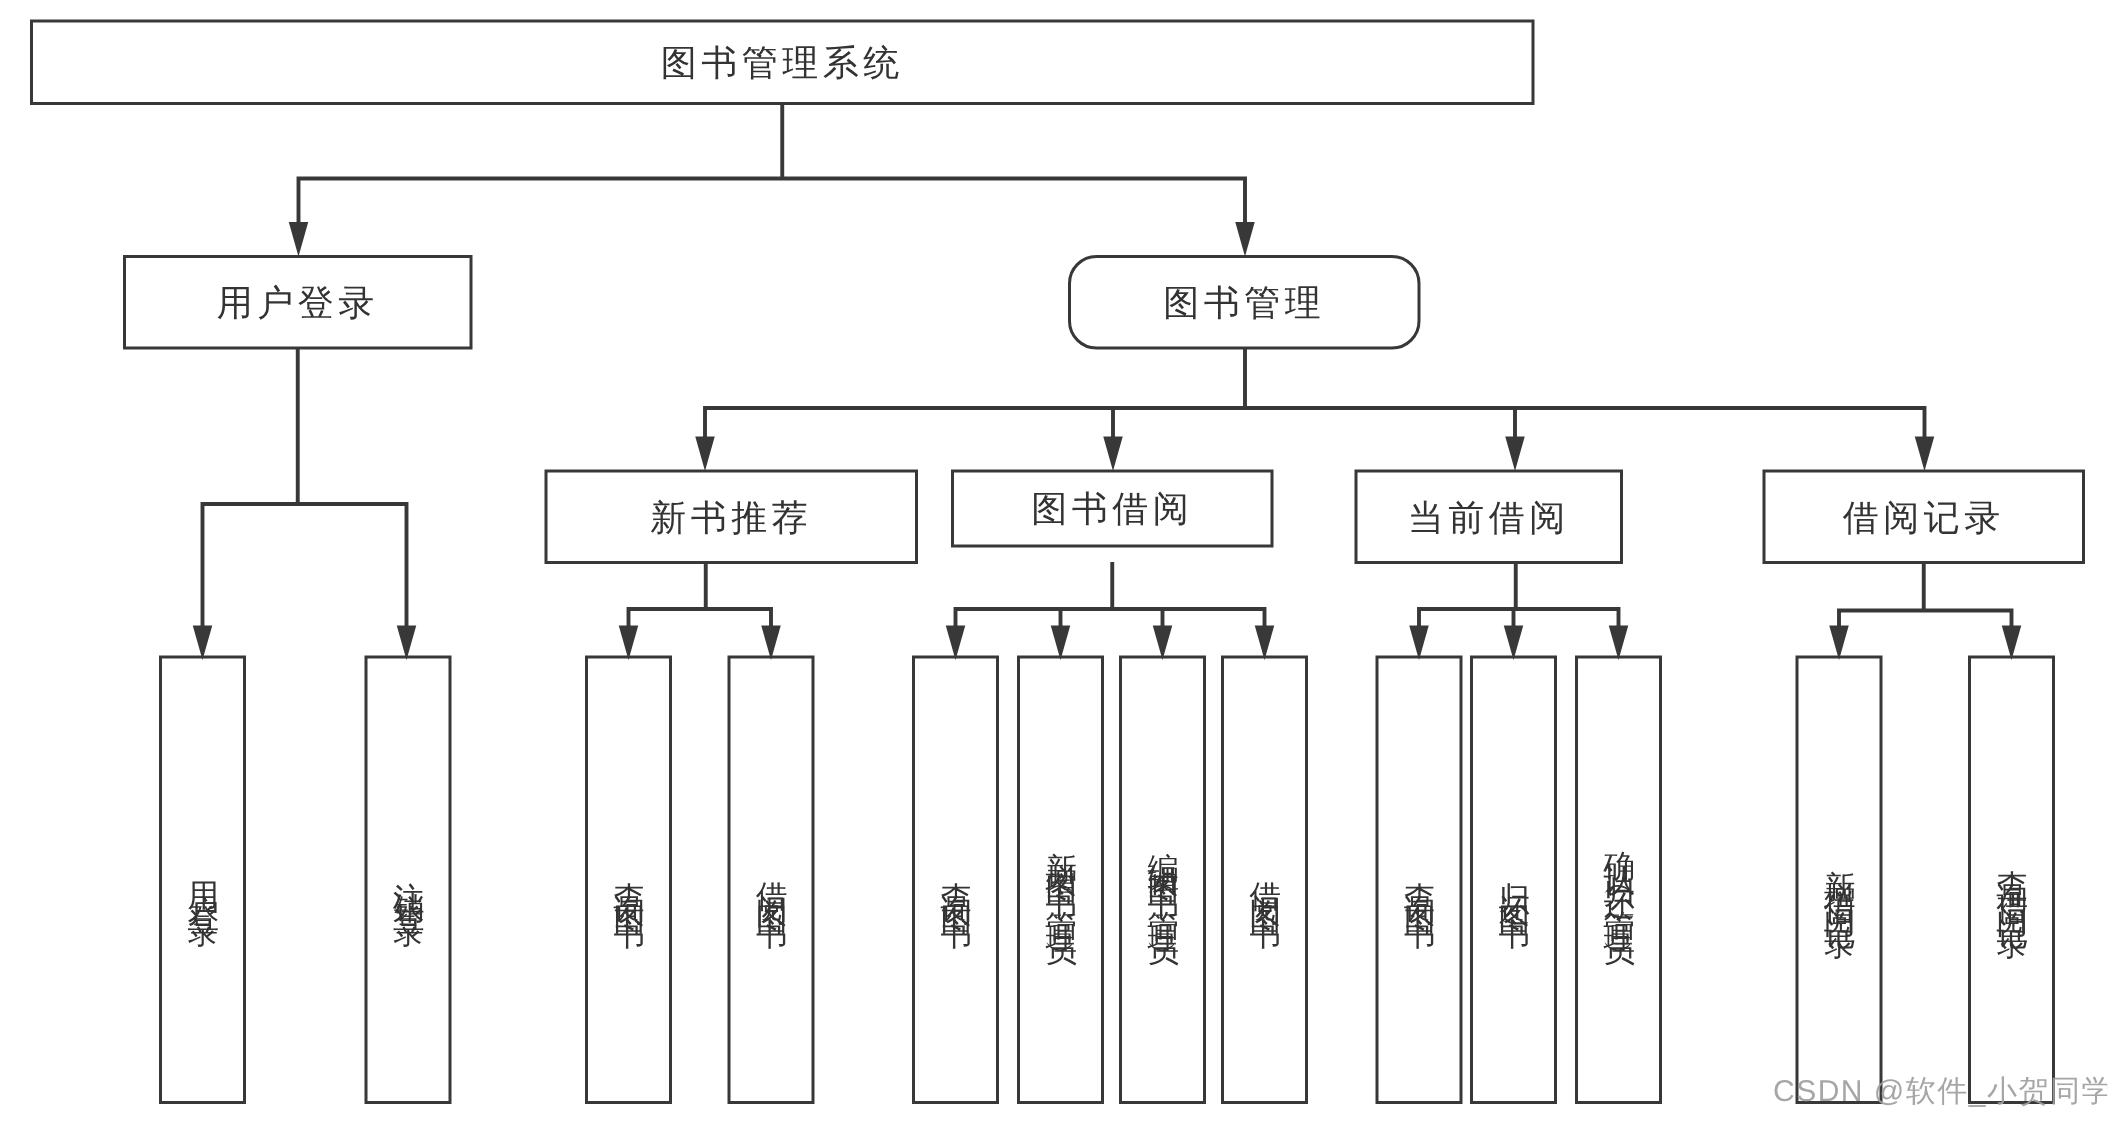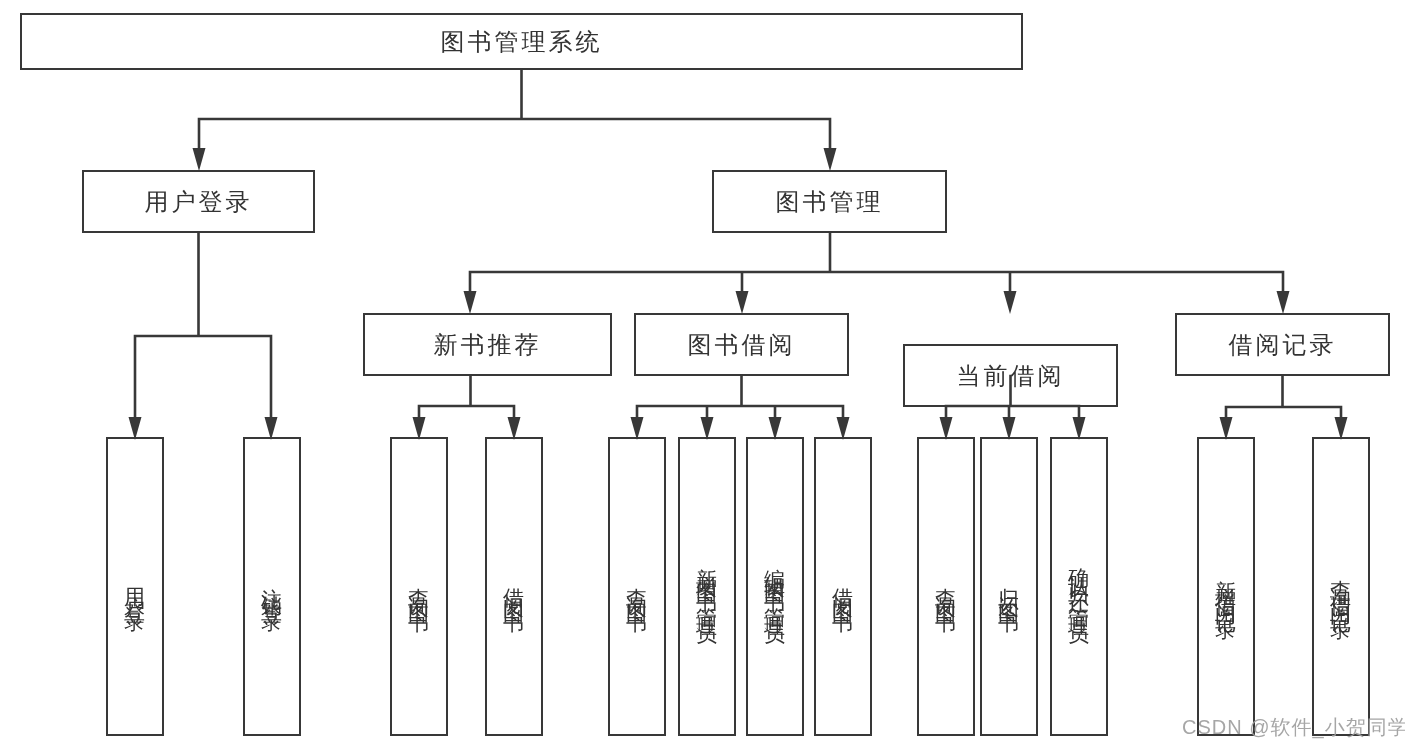--- a/index.html
+++ b/index.html
@@ -65,31 +65,31 @@
 
 <div class="stage">
 
   <div class="node" style="left:20px; top:13px; width:1003px; height:57px;">
     <span>图书管理系统</span>
   </div>
 
   <div class="node" style="left:82px; top:170px; width:233px; height:63px;">
     <span>用户登录</span>
   </div>
-  <div class="node" style="left:712px; top:170px; width:235px; height:63px;">
+  <div class="node" style="left:712px; top:170px; width:235px; height:63px;border-radius:19px;">
     <span>图书管理</span>
   </div>
 
   <div class="node" style="left:363px; top:313px; width:249px; height:63px;">
     <span>新书推荐</span>
   </div>
-  <div class="node" style="left:634px; top:313px; width:215px; height:63px;">
+  <div class="node" style="left:634px; top:313px; width:215px; height:52px;">
     <span>图书借阅</span>
   </div>
-  <div class="node" style="left:903px; top:313px; width:215px; height:63px;margin-top:31px;">
+  <div class="node" style="left:903px; top:313px; width:179px; height:63px;">
     <span>当前借阅</span>
   </div>
   <div class="node" style="left:1175px; top:313px; width:215px; height:63px;">
     <span>借阅记录</span>
   </div>
 
   <div class="leaf" style="left:106px;">
     <span class="vtext">用户登录</span>
   </div>
   <div class="leaf" style="left:243px;">

